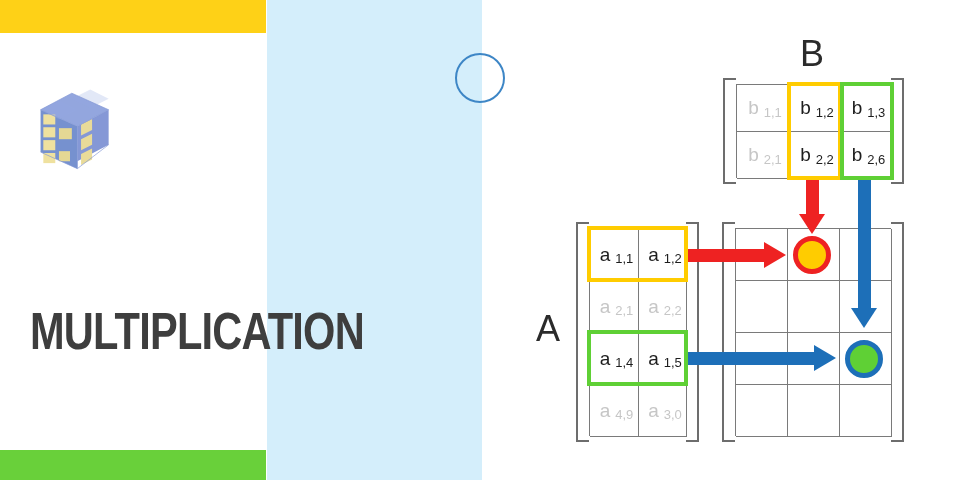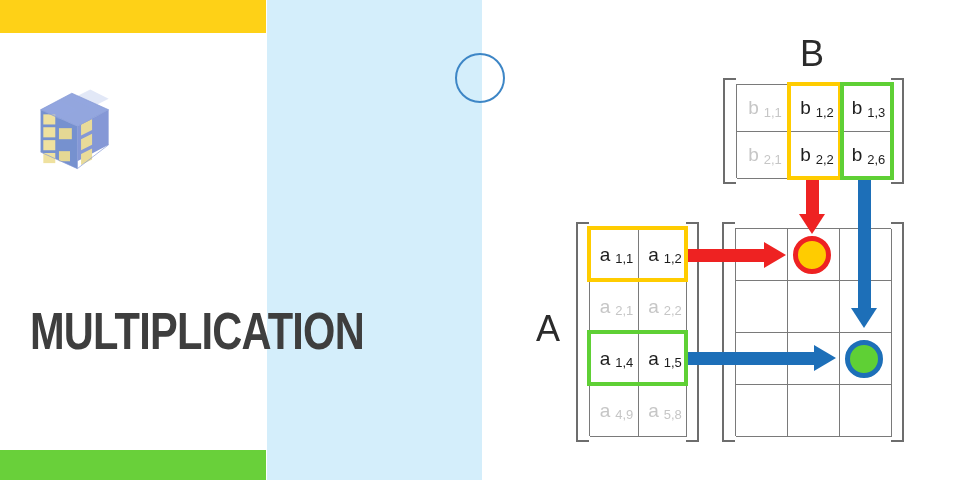--- a/index.html
+++ b/index.html
@@ -290,21 +290,21 @@
           <div class="cell">
             <span>a</span>
             <sub>1,5</sub>
           </div>
           <div class="cell dim">
             <span>a</span>
             <sub>4,9</sub>
           </div>
           <div class="cell dim">
             <span>a</span>
-            <sub>5,8</sub>
+            <sub>3,0</sub>
           </div>
         </div>
 
       <div class="hl" style="left:587px; top:226px; width:101px; height:56px;"></div>
       <div class="hl green" style="left:587px; top:330px; width:101px; height:56px;"></div>
     </div>
 
     <div>
       <div class="brk brk-l" style="left:722px; top:222px; width:13px; height:220px;"></div>
       <div class="brk brk-r" style="left:891px; top:222px; width:13px; height:220px;"></div>

